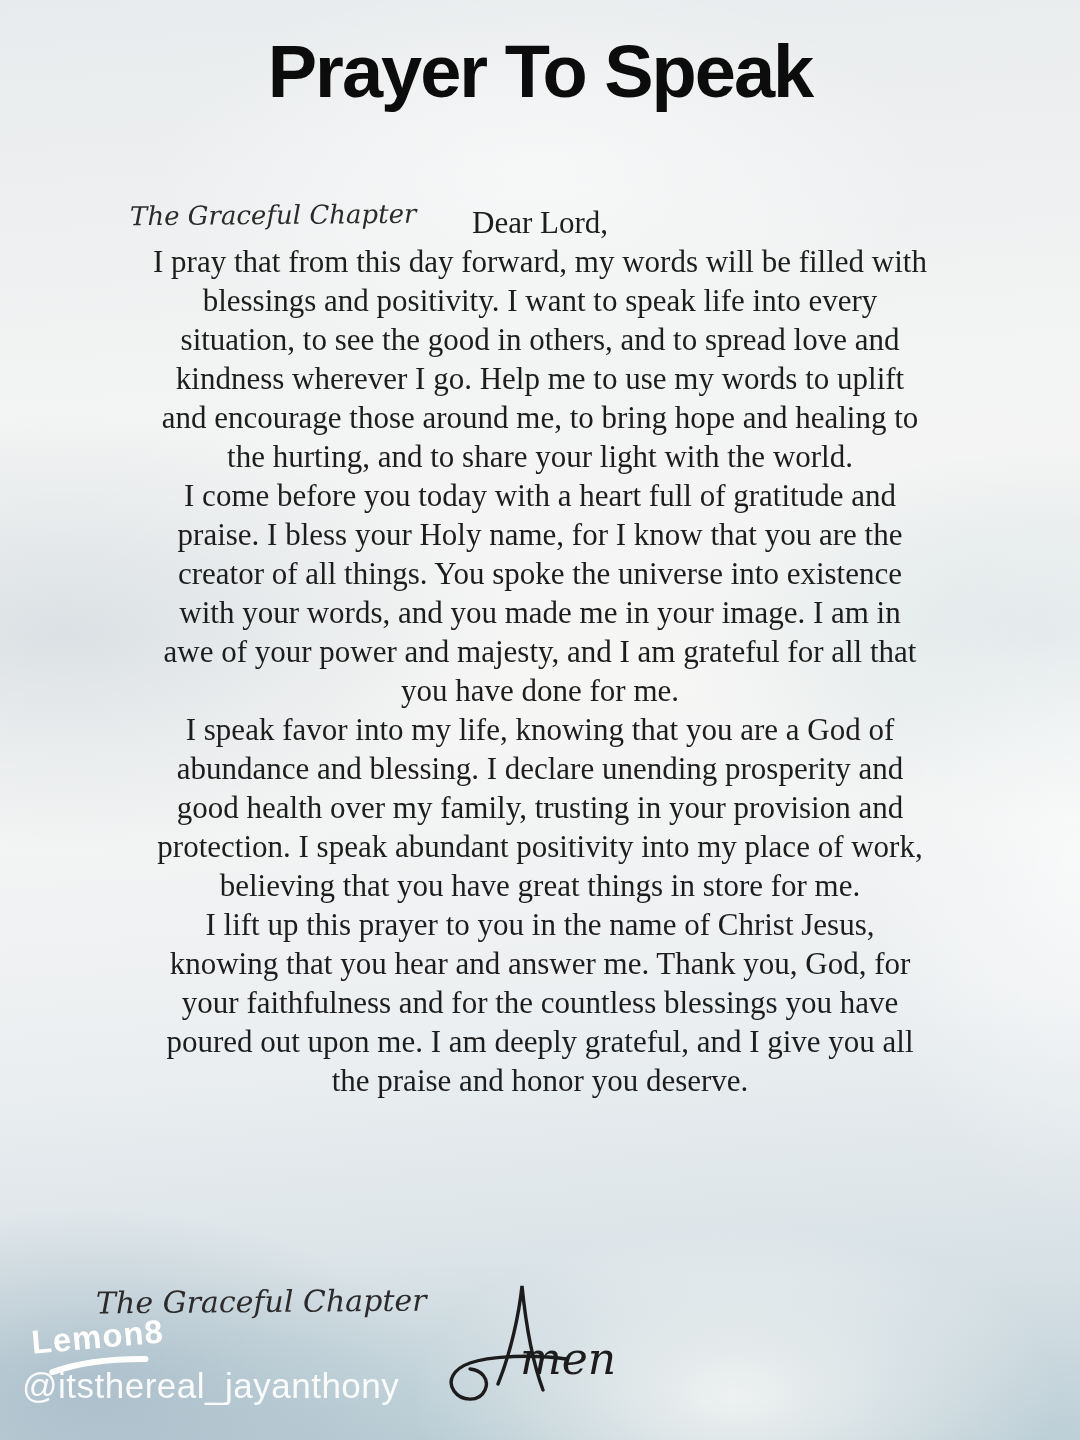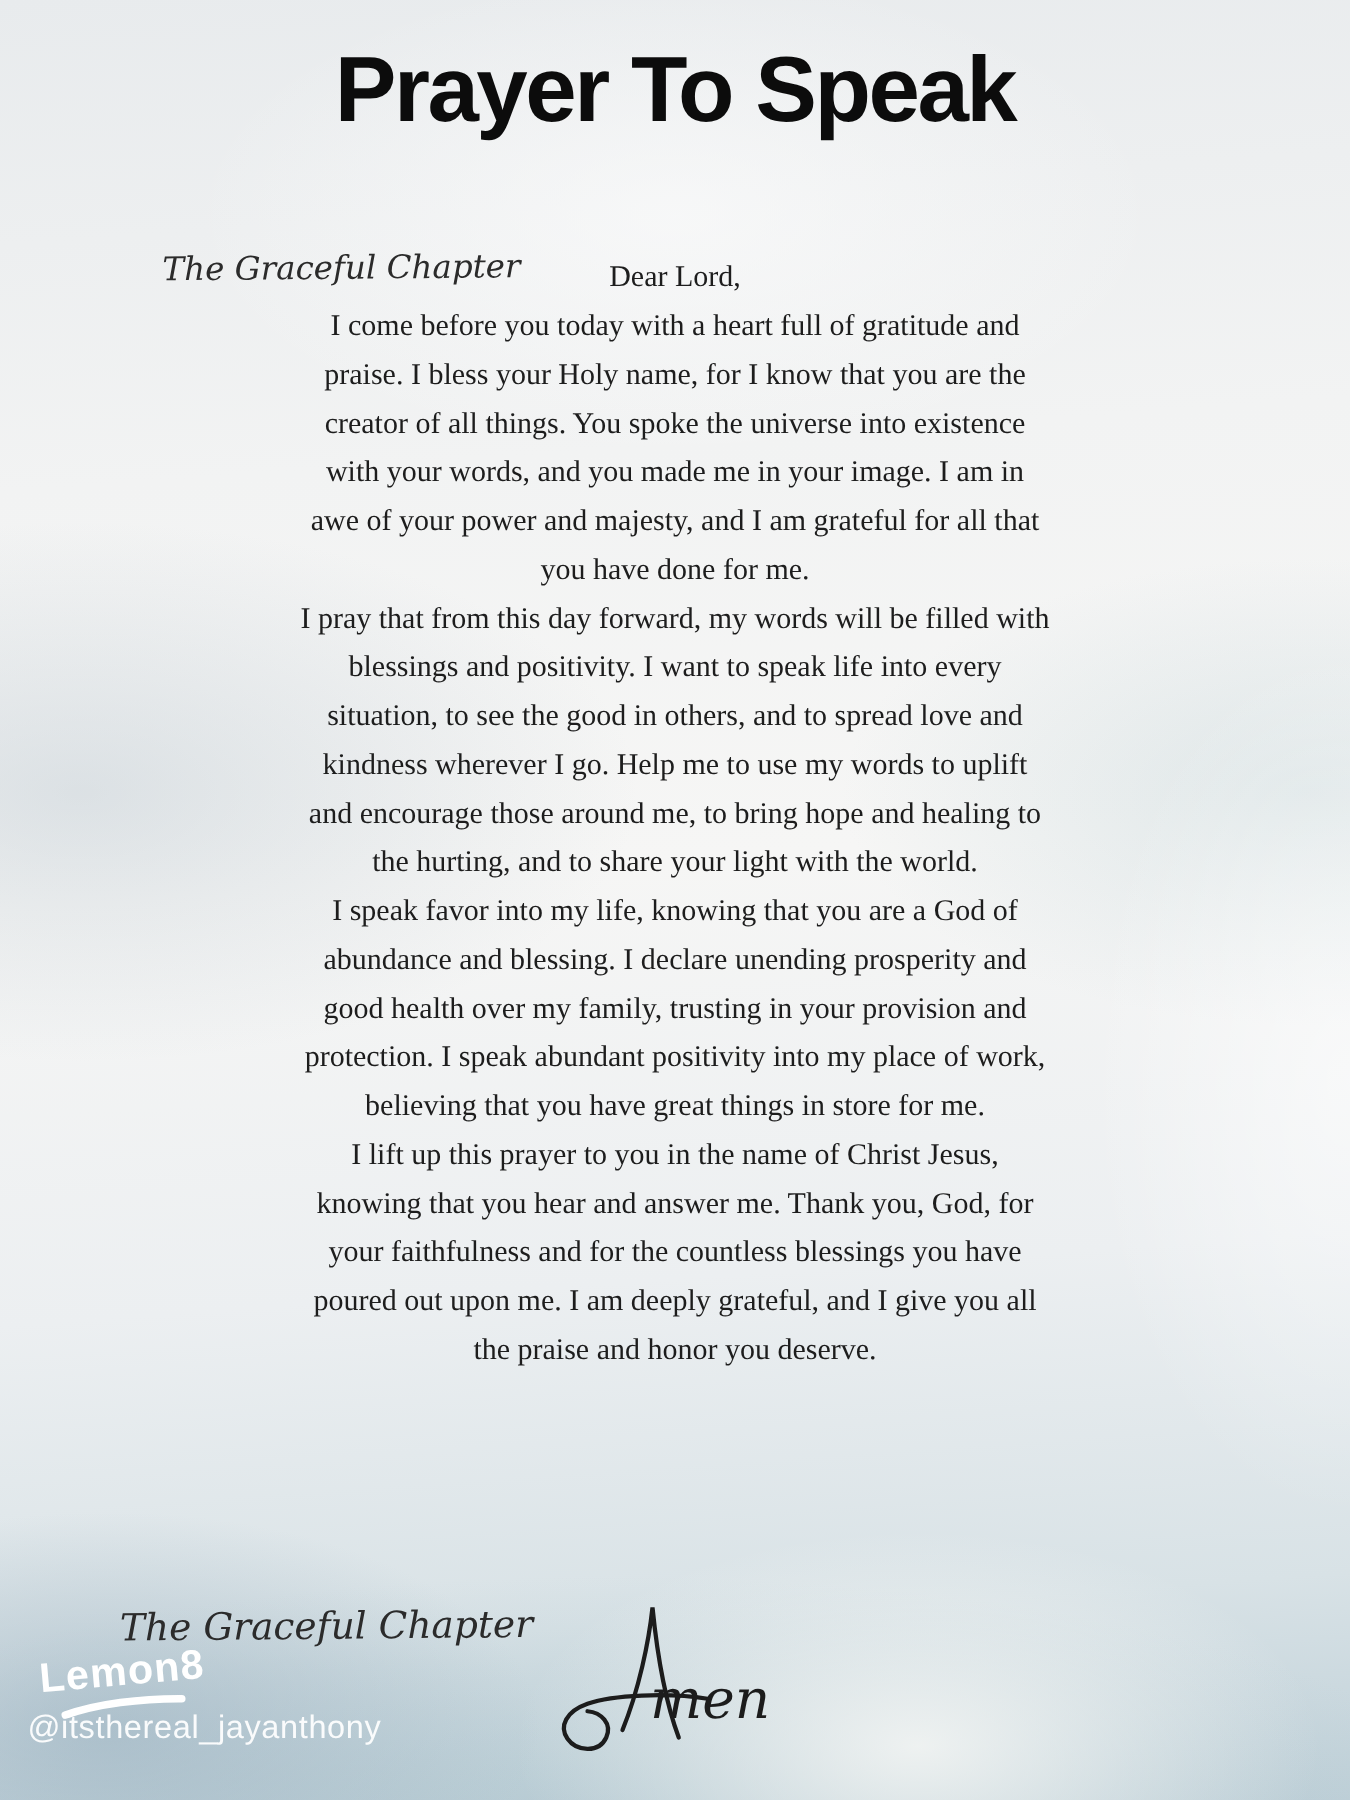--- a/index.html
+++ b/index.html
@@ -49,21 +49,21 @@
   .watermark.bottom { left: 96px;  top: 1284px; font-size: 30px; transform: rotate(-0.5deg); }
 
   
   .prayer-body {
     position: absolute;
     top: 203px; left: 50%;
     transform: translateX(-50%);
     width: 920px;
     text-align: center;
     font-family: "Liberation Serif", serif;
-    font-size: 24px;
+    font-size: 31px;
     line-height: 39px;
     color: #1d1d1d;
   }
   .prayer-body p { margin: 0; white-space: pre-line; }
 
   
   .amen {
     position: absolute;
     left: 446px; top: 1280px;
     width: 175px; height: 128px;
@@ -93,50 +93,50 @@
     letter-spacing: 1px;
     text-align: left;
   }
   .lemon8 .lemon8-underline { display: block; margin: 2px 0 0 14px; }
 
   .username {
     position: absolute;
     left: 22px; top: 1366px;
     color: rgba(255,255,255,0.93);
     font-family: "Liberation Sans", sans-serif;
-    font-size: 26px;
+    font-size: 35px;
     letter-spacing: 0.5px;
     white-space: nowrap;
   }
 </style>
 </head>
 <body>
 
 <div class="canvas">
 
   <h1 class="title">
     <span class="tline">Prayer To Speak</span>
   </h1>
 
   <div class="watermark top">The Graceful Chapter</div>
 
   <div class="prayer-body">
     <p>Dear Lord,</p>
+    <p>I pray that from this day forward, my words will be filled with
+blessings and positivity. I want to speak life into every
+situation, to see the good in others, and to spread love and
+kindness wherever I go. Help me to use my words to uplift
+and encourage those around me, to bring hope and healing to
+the hurting, and to share your light with the world.</p>
     <p>I come before you today with a heart full of gratitude and
 praise. I bless your Holy name, for I know that you are the
 creator of all things. You spoke the universe into existence
 with your words, and you made me in your image. I am in
 awe of your power and majesty, and I am grateful for all that
 you have done for me.</p>
-    <p>I pray that from this day forward, my words will be filled with
-blessings and positivity. I want to speak life into every
-situation, to see the good in others, and to spread love and
-kindness wherever I go. Help me to use my words to uplift
-and encourage those around me, to bring hope and healing to
-the hurting, and to share your light with the world.</p>
     <p>I speak favor into my life, knowing that you are a God of
 abundance and blessing. I declare unending prosperity and
 good health over my family, trusting in your provision and
 protection. I speak abundant positivity into my place of work,
 believing that you have great things in store for me.</p>
     <p>I lift up this prayer to you in the name of Christ Jesus,
 knowing that you hear and answer me. Thank you, God, for
 your faithfulness and for the countless blessings you have
 poured out upon me. I am deeply grateful, and I give you all
 the praise and honor you deserve.</p>

